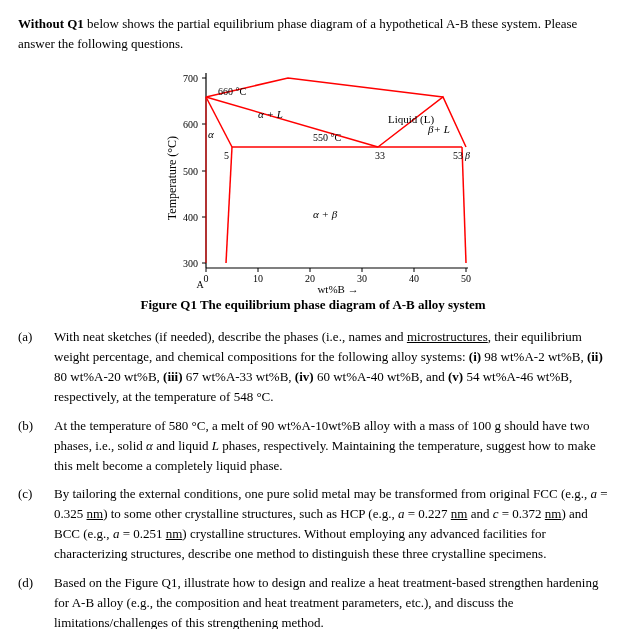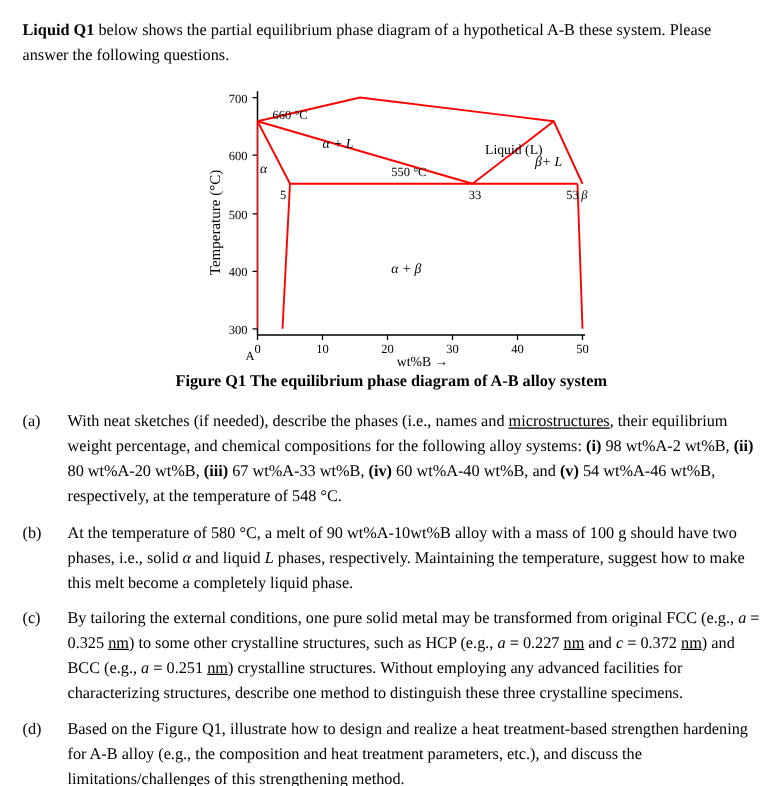--- a/index.html
+++ b/index.html
@@ -64,21 +64,21 @@
       font-size: 13px;
     }
     .bold { font-weight: bold; }
     .italic { font-style: italic; }
     u { text-decoration: underline; }
   </style>
 </head>
 <body>
 
 <p class="intro">
-  <span class="bold">Liquid Q1</span>
+  <span class="bold">Without Q1</span>
   <span> below shows the partial equilibrium phase diagram of a hypothetical A-B these system. Please answer the following questions.</span>
 </p>
 
 <div class="figure-container">
   <div class="chart-area">
     <div class="y-axis-label">Temperature (°C)</div>
     <svg class="phase-diagram" viewBox="0 0 340 230" xmlns="http://www.w3.org/2000/svg">
 
       <line x1="48" y1="10" x2="48" y2="205" stroke="#000" stroke-width="1.2"></line>
 

